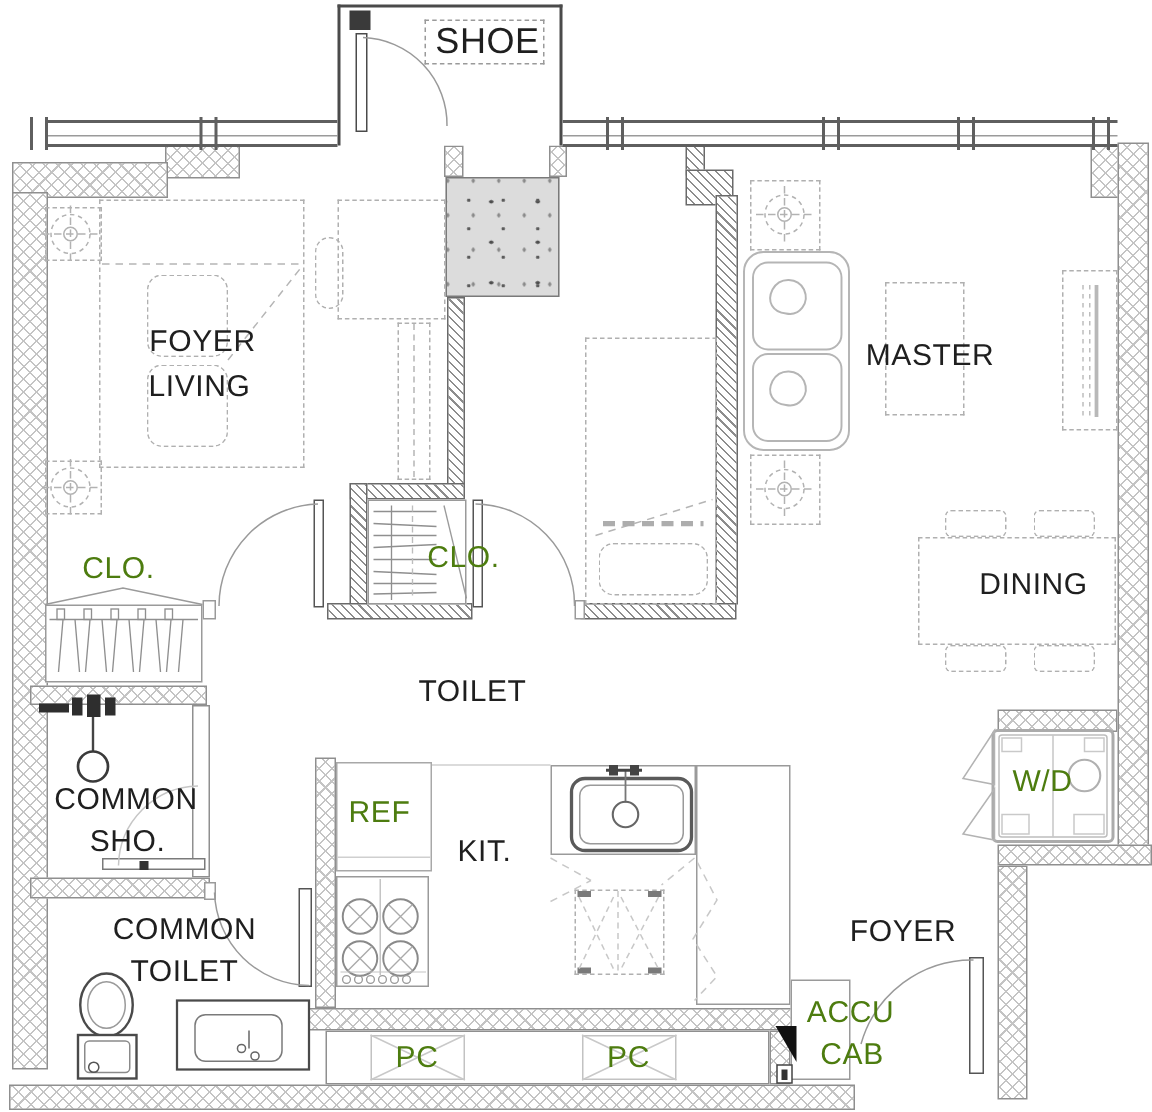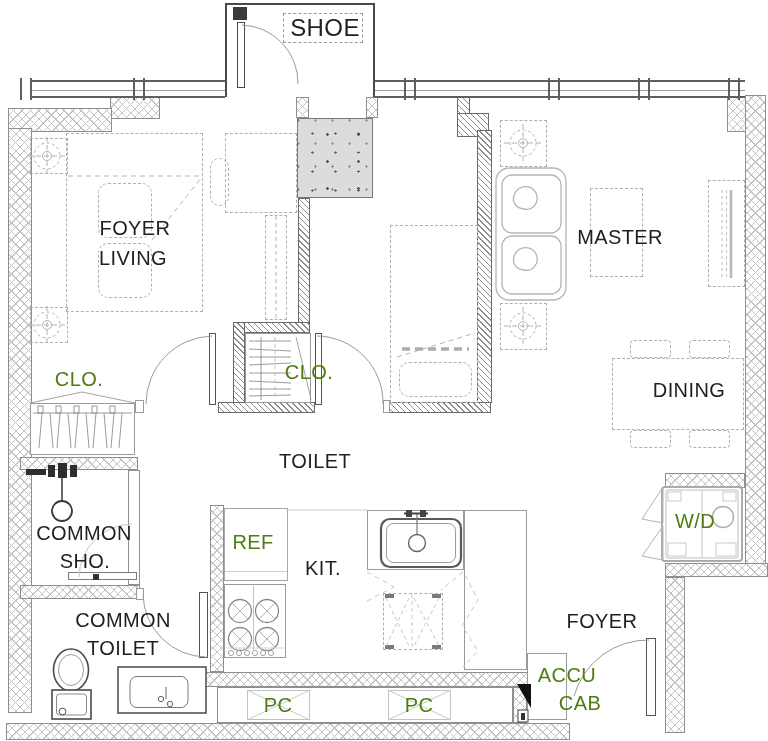--- a/index.html
+++ b/index.html
@@ -316,17 +316,17 @@
   <div class="lbl lb" style="left:323px;top:568px;">KIT.</div>
   <div class="lbl lb" style="left:84px;top:533px;">COMMON</div>
   <div class="lbl lb" style="left:85px;top:561px;">SHO.</div>
   <div class="lbl lb" style="left:123px;top:620px;">COMMON</div>
   <div class="lbl lb" style="left:123px;top:648px;">TOILET</div>
   <div class="lbl lg" style="left:79px;top:379px;">CLO.</div>
   <div class="lbl lg" style="left:309px;top:372px;">CLO.</div>
   <div class="lbl lg" style="left:253px;top:542px;">REF</div>
   <div class="lbl lg" style="left:695px;top:521px;">W/D</div>
   <div class="lbl lg" style="left:567px;top:675px;">ACCU</div>
-  <div class="lbl lg" style="left:580px;top:703px;">CAB</div>
+  <div class="lbl lg" style="left:568px;top:703px;">CAB</div>
   <div class="lbl lg" style="left:278px;top:705px;">PC</div>
   <div class="lbl lg" style="left:419px;top:705px;">PC</div>
 
 </div>
 
 </body></html>

